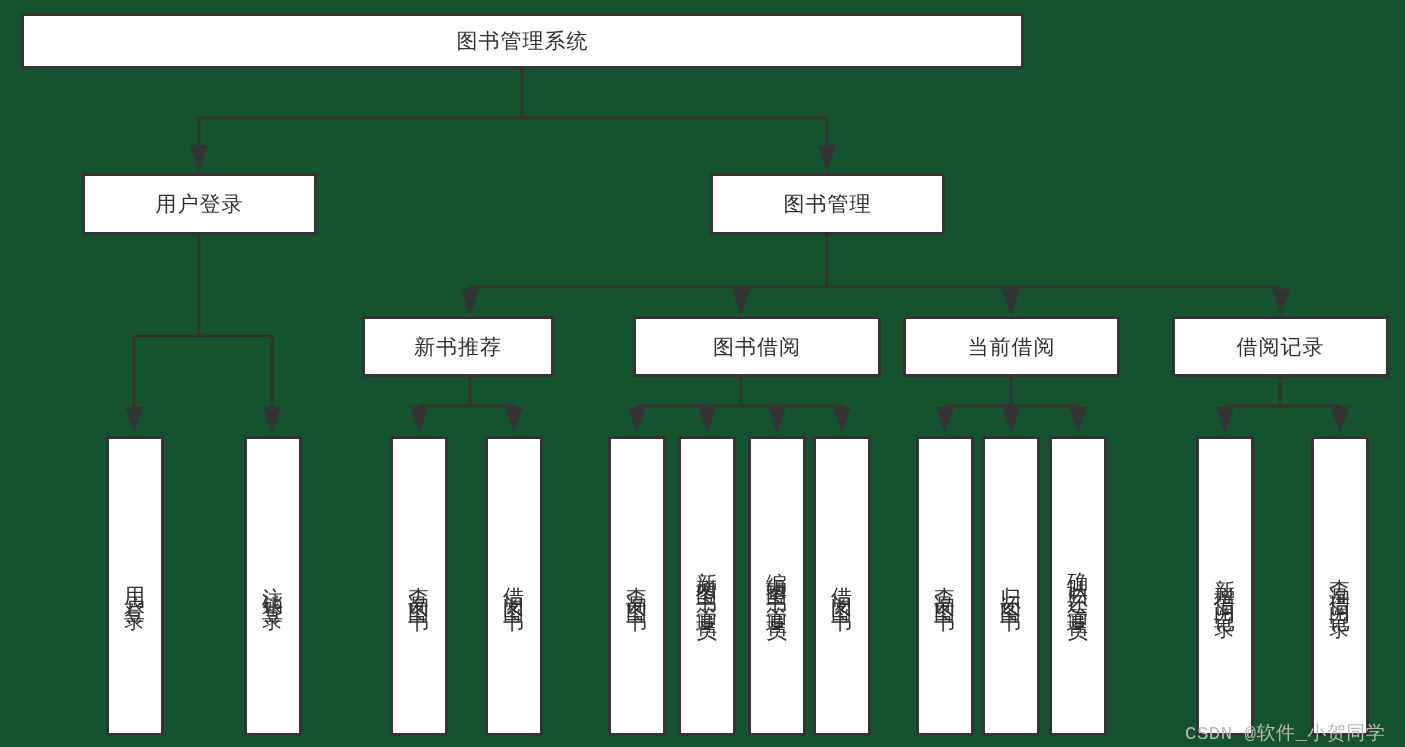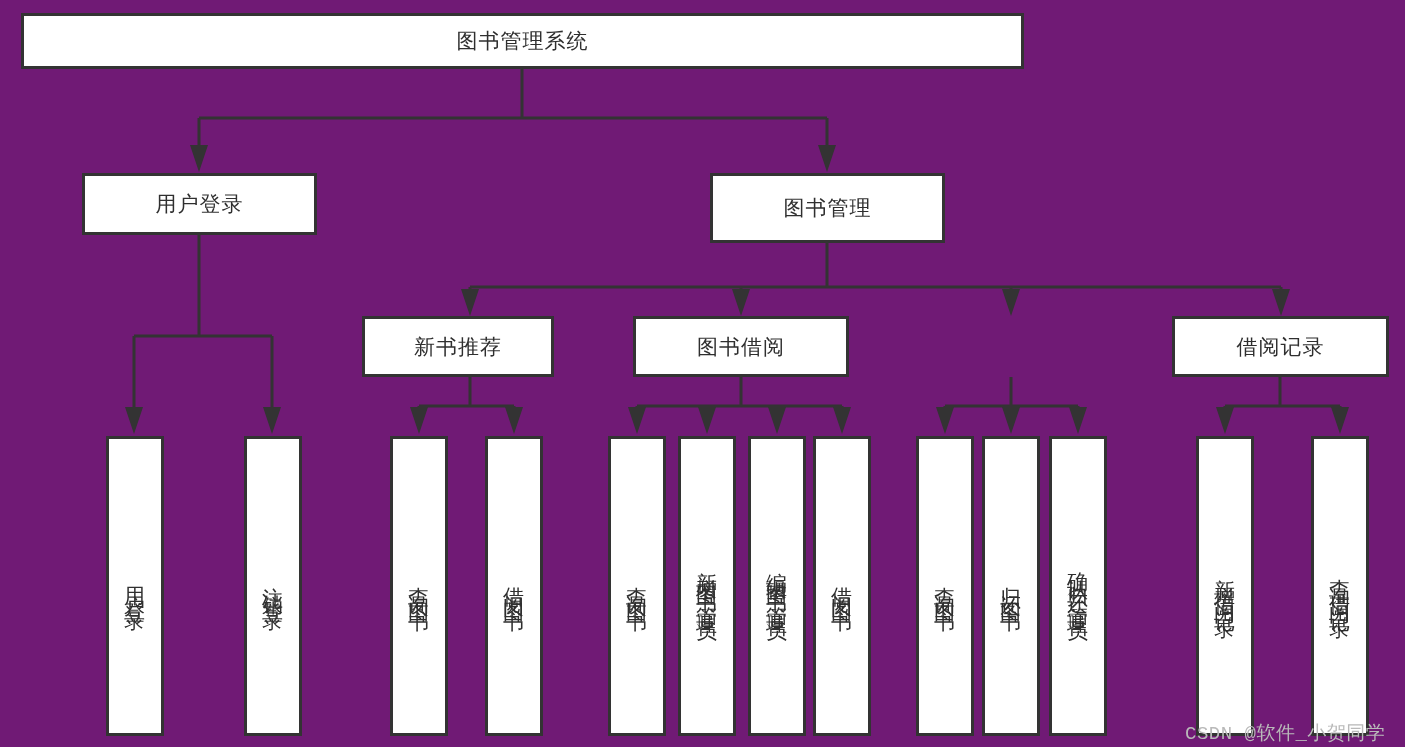--- a/index.html
+++ b/index.html
@@ -5,21 +5,21 @@
   html, body {
     margin: 0;
     padding: 0;
     background: #ffffff;
     font-family: "Liberation Sans", "DejaVu Sans", sans-serif;
   }
   #canvas {
     position: relative;
     width: 1405px;
     height: 747px;
-    background: #701a75;
+    background: #14532d;
     overflow: hidden;
     color: #2f2f2f;
   }
   #connectors {
     position: absolute;
     left: 0;
     top: 0;
     z-index: 1;
   }
   .node {
@@ -57,24 +57,24 @@
     white-space: nowrap;
     line-height: 1;
   }
   .leaf.long span {
     letter-spacing: 7px;
   }
   
   .n-root           { left: 21px;   top: 13px;  width: 1003px; height: 56px; }
   
   .n-user-login     { left: 82px;   top: 173px; width: 235px;  height: 62px; }
-  .n-book-mgmt      { left: 710px;  top: 173px; width: 235px;  height: 70px; text-align: center; }
+  .n-book-mgmt      { left: 710px;  top: 173px; width: 235px;  height: 62px; text-align: center; }
   
   .n-new-book       { left: 362px;  top: 316px; width: 192px;  height: 61px; }
-  .n-book-borrow    { left: 633px;  top: 316px; width: 216px;  height: 61px; }
+  .n-book-borrow    { left: 633px;  top: 316px; width: 248px;  height: 61px; }
   .n-current-borrow { left: 903px;  top: 316px; width: 217px;  height: 61px; }
   .n-borrow-record  { left: 1172px; top: 316px; width: 217px;  height: 61px; }
   
   .l-login      { left: 106px;  }
   .l-logout     { left: 244px;  }
   .l-nb-query   { left: 390px;  }
   .l-nb-borrow  { left: 485px;  }
   .l-bb-query   { left: 608px;  }
   .l-bb-add     { left: 678px;  }
   .l-bb-edit    { left: 748px;  }
@@ -127,20 +127,21 @@
       M1216,407 L1234,407 L1225,434 Z  M1331,407 L1349,407 L1340,434 Z"></path>
   </svg>
 
   <div class="node n-root">图书管理系统</div>
 
   <div class="node n-user-login">用户登录</div>
   <div class="node n-book-mgmt">图书管理</div>
 
   <div class="node n-new-book">新书推荐</div>
   <div class="node n-book-borrow">图书借阅</div>
+  <div class="node n-current-borrow">当前借阅</div>
   <div class="node n-borrow-record">借阅记录</div>
 
   <div class="leaf l-login">
     <span>用户登录</span>
   </div>
   <div class="leaf l-logout">
     <span>注销登录</span>
   </div>
 
   <div class="leaf l-nb-query">

